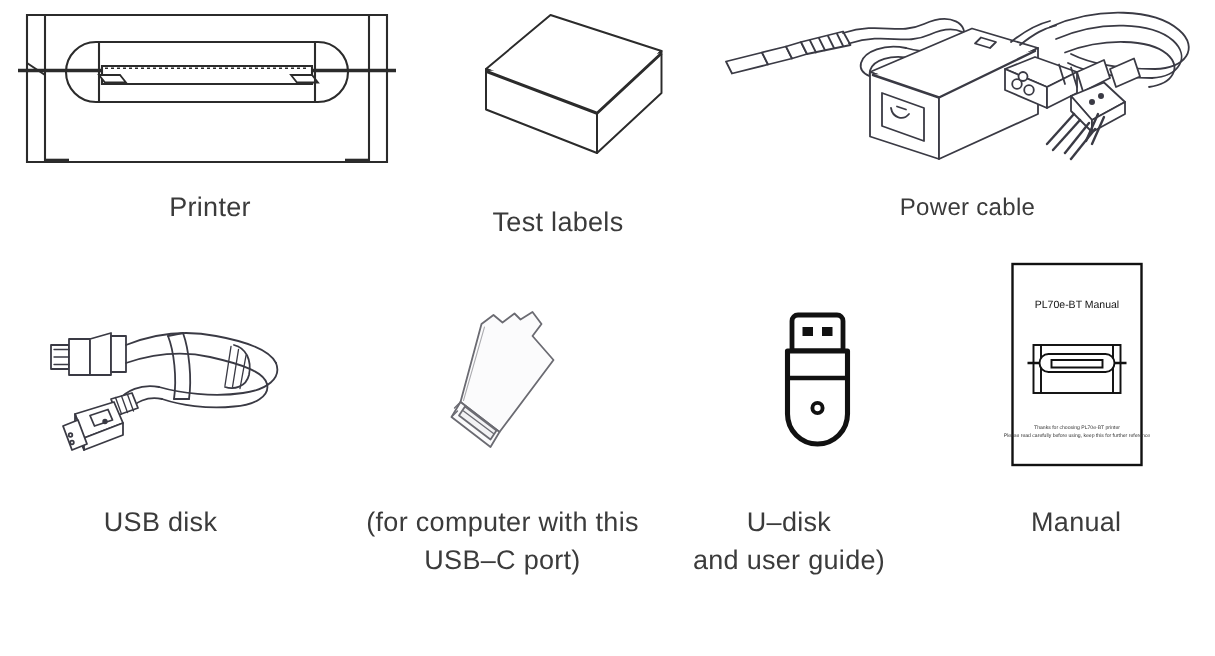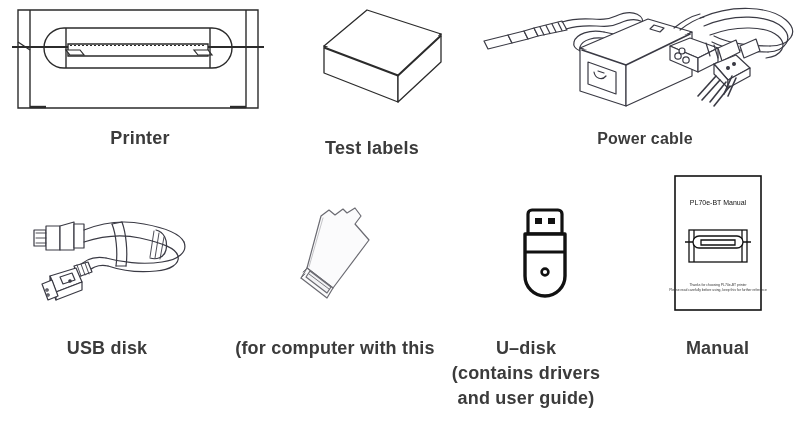--- a/index.html
+++ b/index.html
@@ -24,21 +24,21 @@
     position: absolute;
   }
   .art {
     position: absolute;
   }
   .caption {
     position: absolute;
     text-align: center;
     color: #3b3b3b;
     font-family: "Liberation Sans", sans-serif;
-    font-weight: 700;
+    font-weight: 400;
     letter-spacing: 0.2px;
     white-space: nowrap;
   }
   .caption .line {
     display: block;
     line-height: 25px;
   }
 
   
   #printer-art       { left: 12px;  top: 4px;   width: 252px; height: 112px; }
@@ -272,20 +272,21 @@
           <path d="M24 86 L44 101" stroke-width="0.9"></path>
 
           <path d="M16 90 L20 86 M22 80 L18 84" stroke-width="0.9"></path>
 
           <path d="M38 30 L24 79" stroke-width="0.7" opacity="0.55"></path>
         </g>
       </svg>
     </div>
     <div class="caption" id="adapter-caption">
       <span class="line">(for computer with this</span>
+      <span class="line">USB–C port)</span>
     </div>
   </div>
 
   <div class="item">
     <div class="art" id="udisk-art">
       <svg width="58" height="106" viewBox="0 0 58 106" fill="none" xmlns="http://www.w3.org/2000/svg">
         <g stroke="#111111" fill="#ffffff" stroke-linejoin="round">
 
           <path d="M16 6 H42 a4 4 0 0 1 4 4 V30 H12 V10 a4 4 0 0 1 4 -4 Z" stroke-width="3.2"></path>
 
@@ -295,21 +296,20 @@
           <path d="M9 30 H49 V72 a20 20 0 0 1 -20 20 a20 20 0 0 1 -20 -20 Z" stroke-width="3.4"></path>
 
           <path d="M9 48 H49" stroke-width="3"></path>
 
           <circle cx="29" cy="68" r="3.4" stroke-width="2.6"></circle>
         </g>
       </svg>
     </div>
     <div class="caption" id="udisk-caption">
       <span class="line">U–disk</span>
-      <span class="line">(contains drivers</span>
       <span class="line">and user guide)</span>
     </div>
   </div>
 
   <div class="item">
     <div class="art" id="manual-art">
       <svg width="110" height="142" viewBox="0 0 110 142" fill="none" xmlns="http://www.w3.org/2000/svg">
         <g fill="#ffffff" stroke="#111111">
 
           <rect x="12" y="4" width="86" height="134" stroke-width="1.6"></rect>

